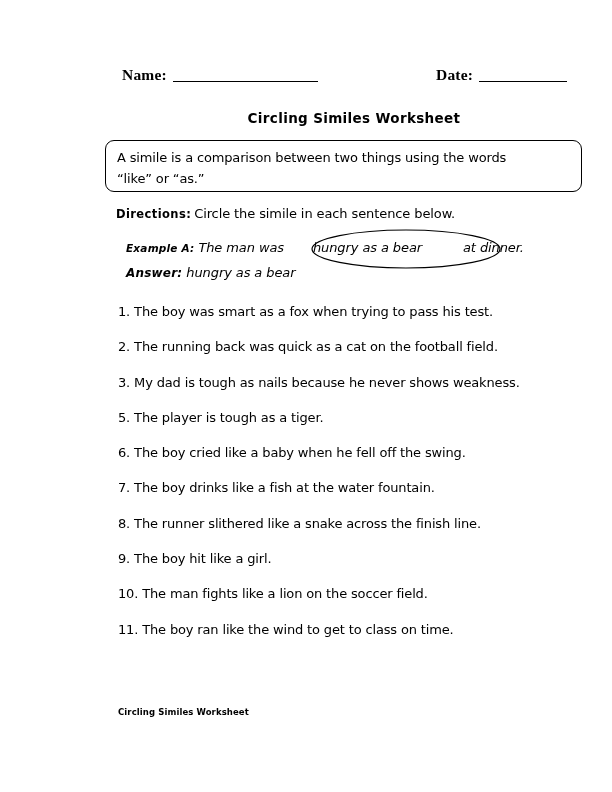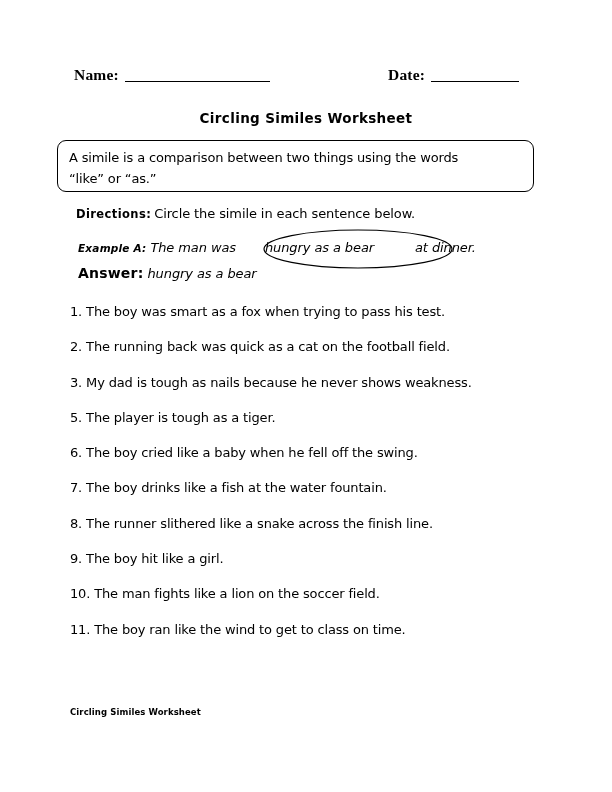--- a/index.html
+++ b/index.html
@@ -12,20 +12,21 @@
     height: 792px;
     position: relative;
     font-family: "DejaVu Sans", sans-serif;
     color: #000000;
     overflow: hidden;
   }
 
   .page {
     position: absolute;
     inset: 0;
+    margin-left: 48px;
   }
 
   
   .header-row {
     position: absolute;
     left: 0;
     top: 66px;
     width: 612px;
     height: 26px;
   }
@@ -88,21 +89,21 @@
   .definition-text {
     font-family: "DejaVu Sans", sans-serif;
     font-size: 13px;
     line-height: 21px;
     letter-spacing: -0.15px;
   }
 
   
   .directions-row {
     position: absolute;
-    left: 76px;
+    left: 68px;
     top: 206px;
     width: 480px;
     display: flex;
     align-items: baseline;
   }
   .directions-label {
     font-family: "DejaVu Sans", sans-serif;
     font-weight: bold;
     font-size: 11.5px;
     letter-spacing: 0.4px;
@@ -169,21 +170,22 @@
     position: absolute;
     left: 78px;
     top: 265px;
     display: flex;
     align-items: baseline;
     white-space: nowrap;
   }
   .answer-label {
     font-family: "DejaVu Sans", sans-serif;
     font-weight: bold;
-    font-size: 14px;
+    font-style: italic;
+    font-size: 12px;
     letter-spacing: 0.2px;
   }
   .answer-text {
     font-family: "DejaVu Sans", sans-serif;
     font-style: italic;
     font-size: 13px;
     letter-spacing: -0.1px;
     margin-left: 4px;
   }
 

